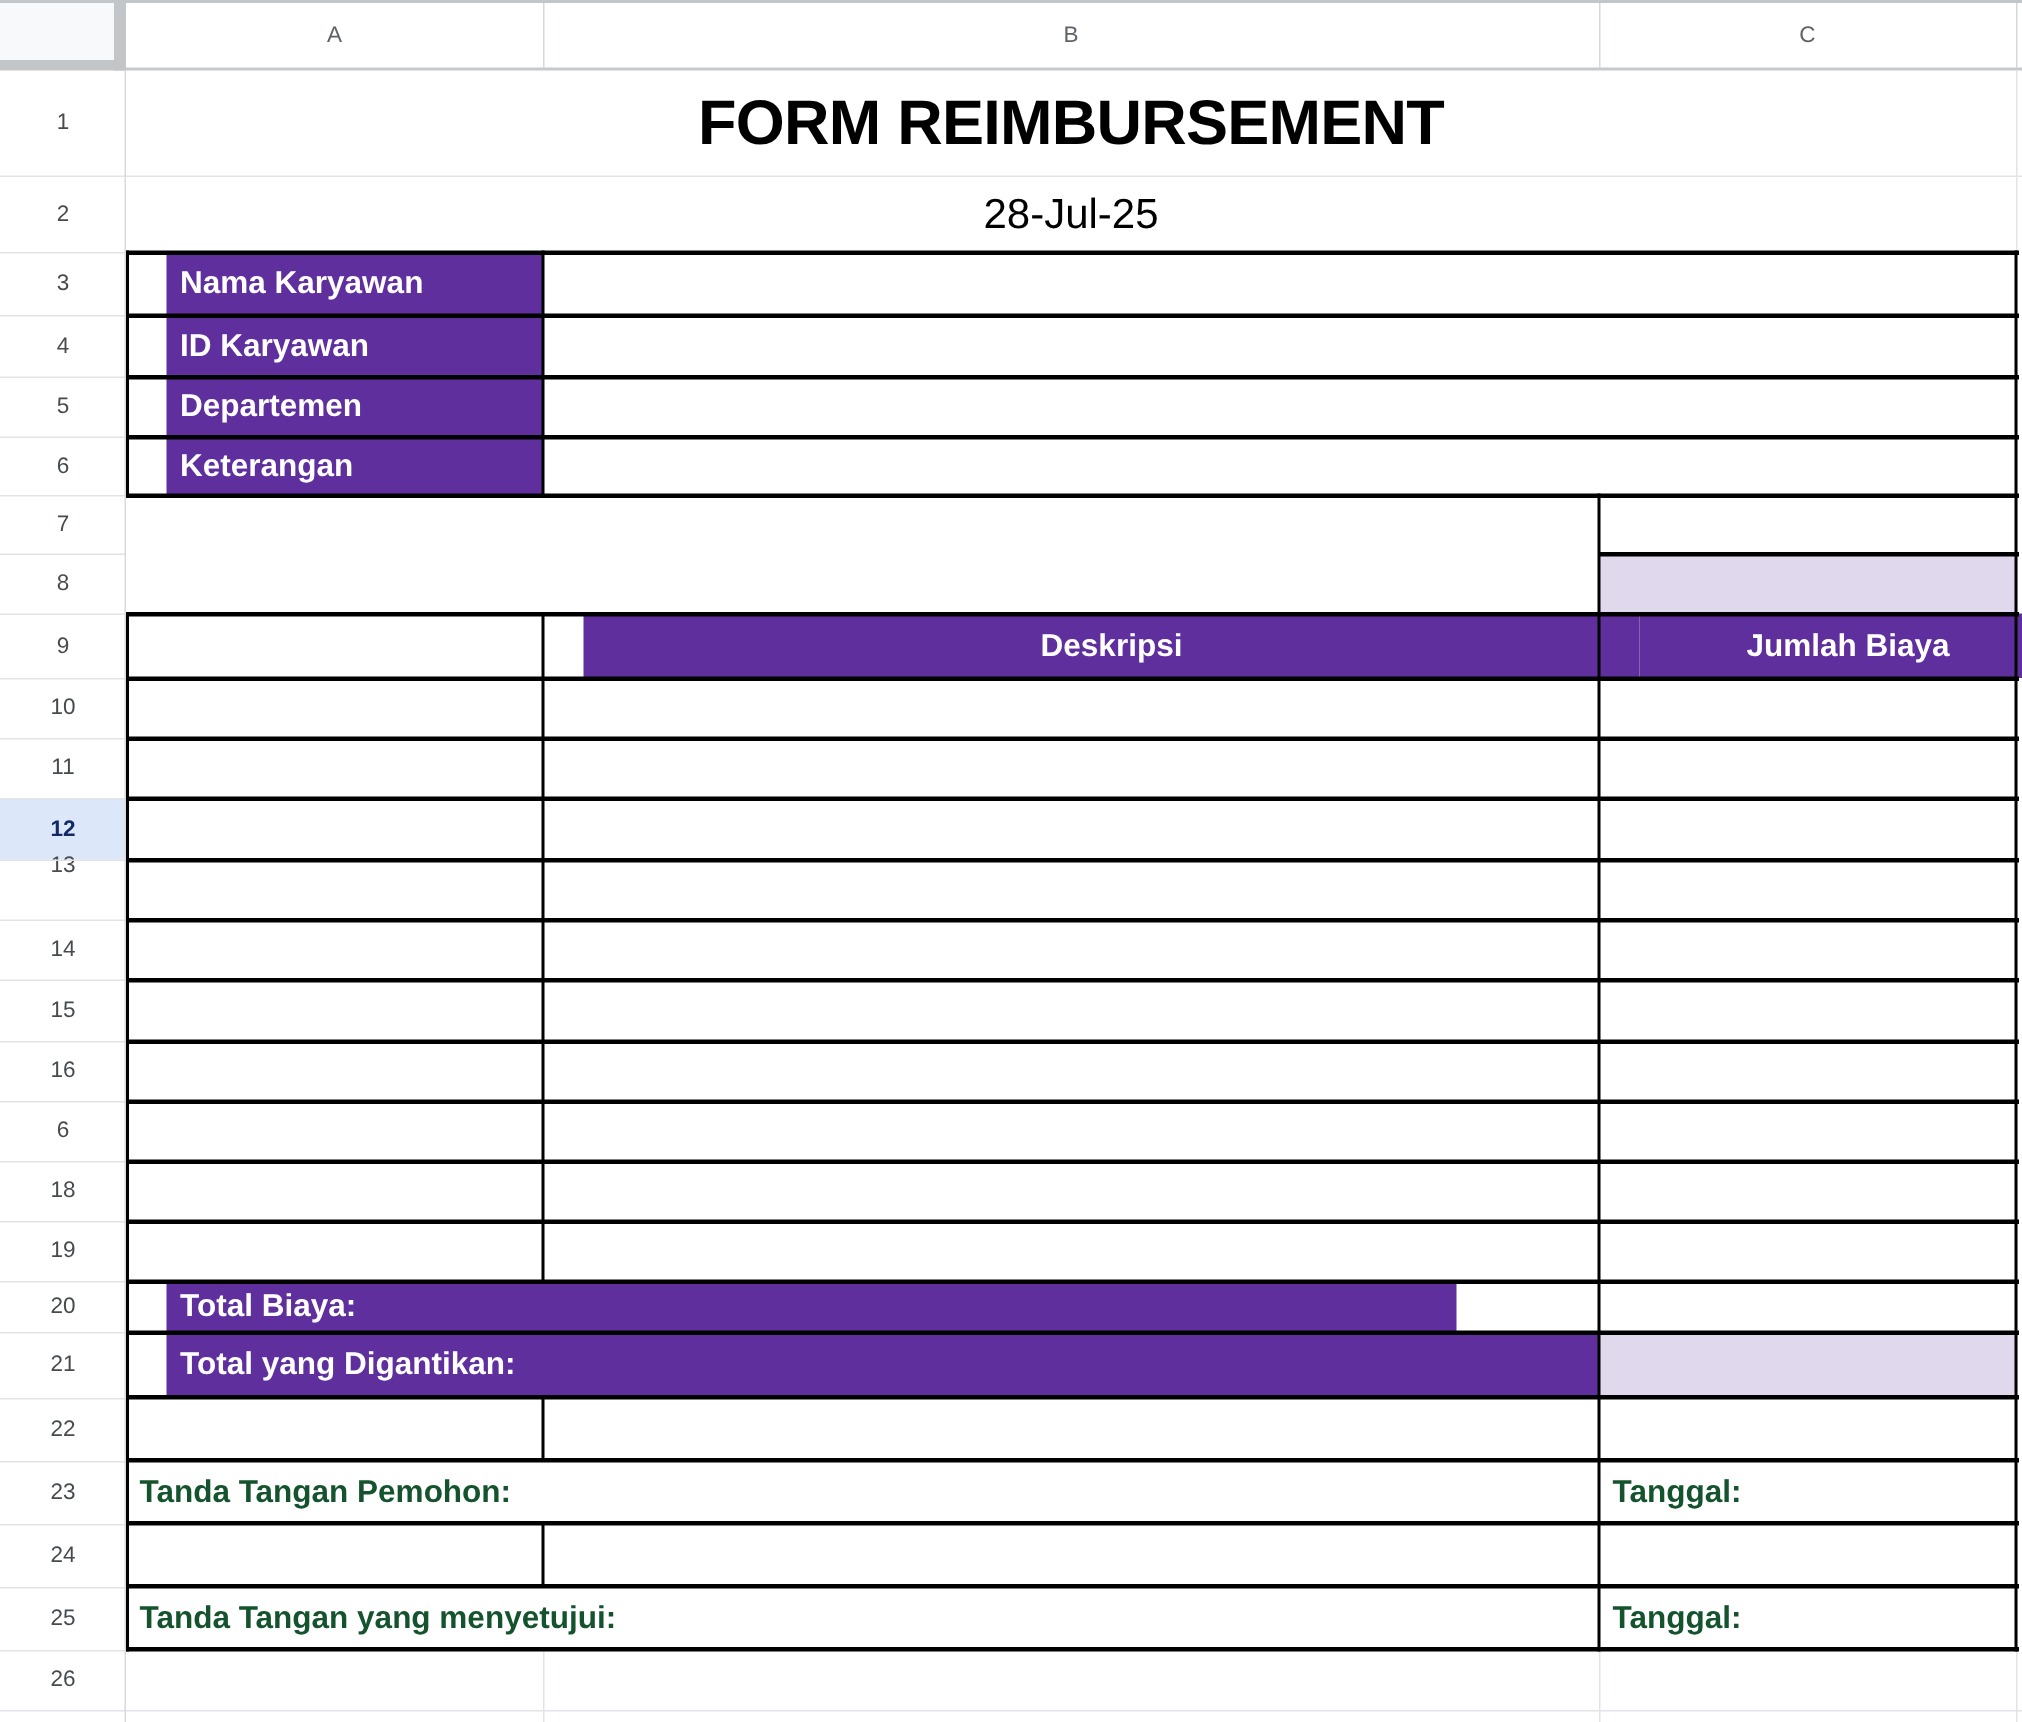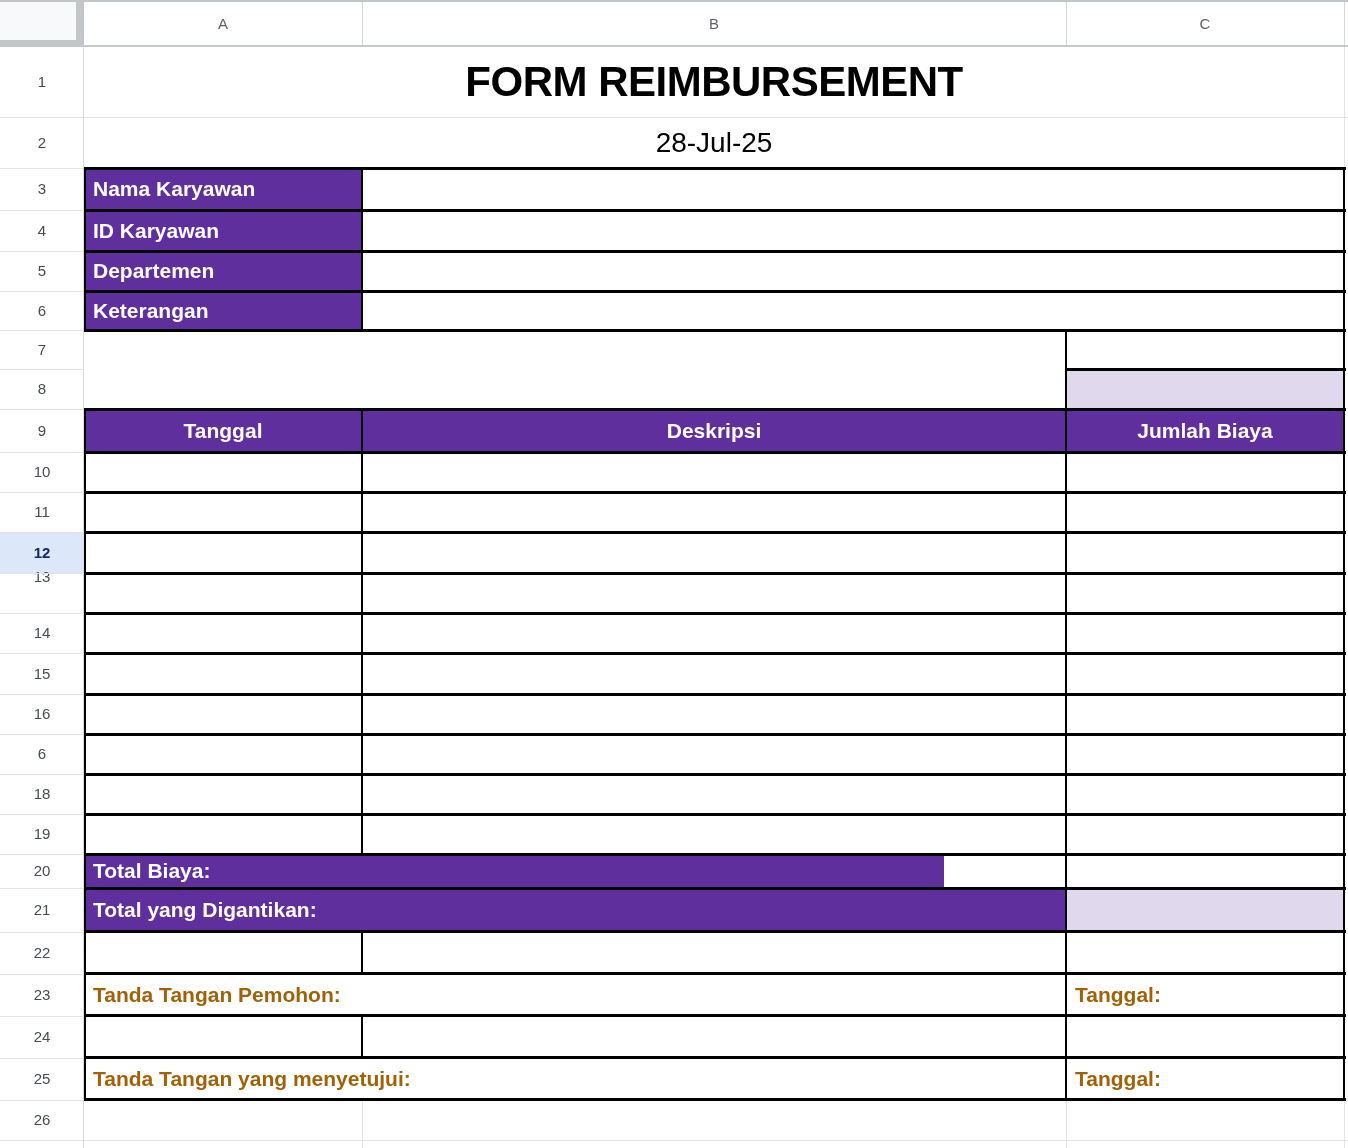--- a/index.html
+++ b/index.html
@@ -27,33 +27,33 @@
   .colsep{top:2px;width:1px;height:43px;background:#D5D8DB;}
   .rownum{left:0;width:84px;text-align:center;font-size:15px;color:var(--rownum-text);background:transparent;}
   .rowsel{left:0;width:84px;background:var(--selected-row-bg);}
   .rownum.sel{font-weight:bold;color:var(--selected-row-text);}
   .rh-gridline{left:0;width:84px;height:1px;background:var(--gridline);}
   .rh-right{left:83px;top:47px;width:1px;height:1101px;background:#D8DADD;}
   
   .gl-h{height:1px;background:var(--gridline);}
   .gl-v{width:1px;background:var(--gridline);}
   
-  .fill-purple{background:var(--purple);}
+  .fill-purple{background:var(--purple);margin-left:27px;}
   .fill-lav{background:var(--lavender);}
   .fill-white{background:#fff;}
   
   .bl-h{height:3px;background:var(--border-black);}
   .bl-v{width:2px;background:var(--border-black);}
   
   .cell{color:#000;}
   .title{font-size:42px;font-weight:800;letter-spacing:-0.5px;text-align:center;color:#000;}
   .date{font-size:28px;text-align:center;color:#000;}
   .plabel{color:#fff;font-weight:bold;font-size:21px;padding-left:9px;}
   .phead{color:#fff;font-weight:bold;font-size:21px;text-align:center;}
-  .blabel{color:#a16207;font-weight:bold;font-size:21px;padding-left:9px;}
+  .blabel{color:#14532d;font-weight:bold;font-size:21px;padding-left:9px;}
   .rlabel{color:#000;font-weight:bold;font-size:21px;text-align:right;padding-right:10px;}
   
   .expense-grid{left:84px;top:452px;width:1260px;height:402px;display:grid;
     grid-template-columns:278px 704px 278px;grid-template-rows:repeat(10,1fr);}
   .expense-cell{background:transparent;}
 </style>
 </head>
 <body>
 
 <div class="stage">
@@ -143,21 +143,20 @@
   <div class="abs fill-purple plabel" style="left:84px;top:251px;width:278px;height:40px;line-height:40px;">Departemen</div>
 
   <div class="abs fill-white" style="left:362px;top:168px;width:982px;height:42px;"></div>
   <div class="abs fill-white" style="left:362px;top:210px;width:982px;height:41px;"></div>
   <div class="abs fill-white" style="left:362px;top:251px;width:982px;height:40px;"></div>
   <div class="abs fill-white" style="left:362px;top:291px;width:982px;height:39px;"></div>
 
   <div class="abs fill-white" style="left:1066px;top:330px;width:278px;height:39px;"></div>
   <div class="abs fill-lav" style="left:1066px;top:369px;width:278px;height:40px;"></div>
 
-  <div class="abs fill-purple phead" style="left:84px;top:409px;width:278px;height:43px;line-height:43px;">Tanggal</div>
   <div class="abs fill-purple phead" style="left:362px;top:409px;width:704px;height:43px;line-height:43px;">Deskripsi</div>
   <div class="abs fill-purple phead" style="left:1066px;top:409px;width:278px;height:43px;line-height:43px;">Jumlah Biaya</div>
 
   <div class="abs expense-grid">
     <div class="expense-cell"></div>
     <div class="expense-cell"></div>
     <div class="expense-cell"></div>
 
     <div class="expense-cell"></div>
     <div class="expense-cell"></div>

